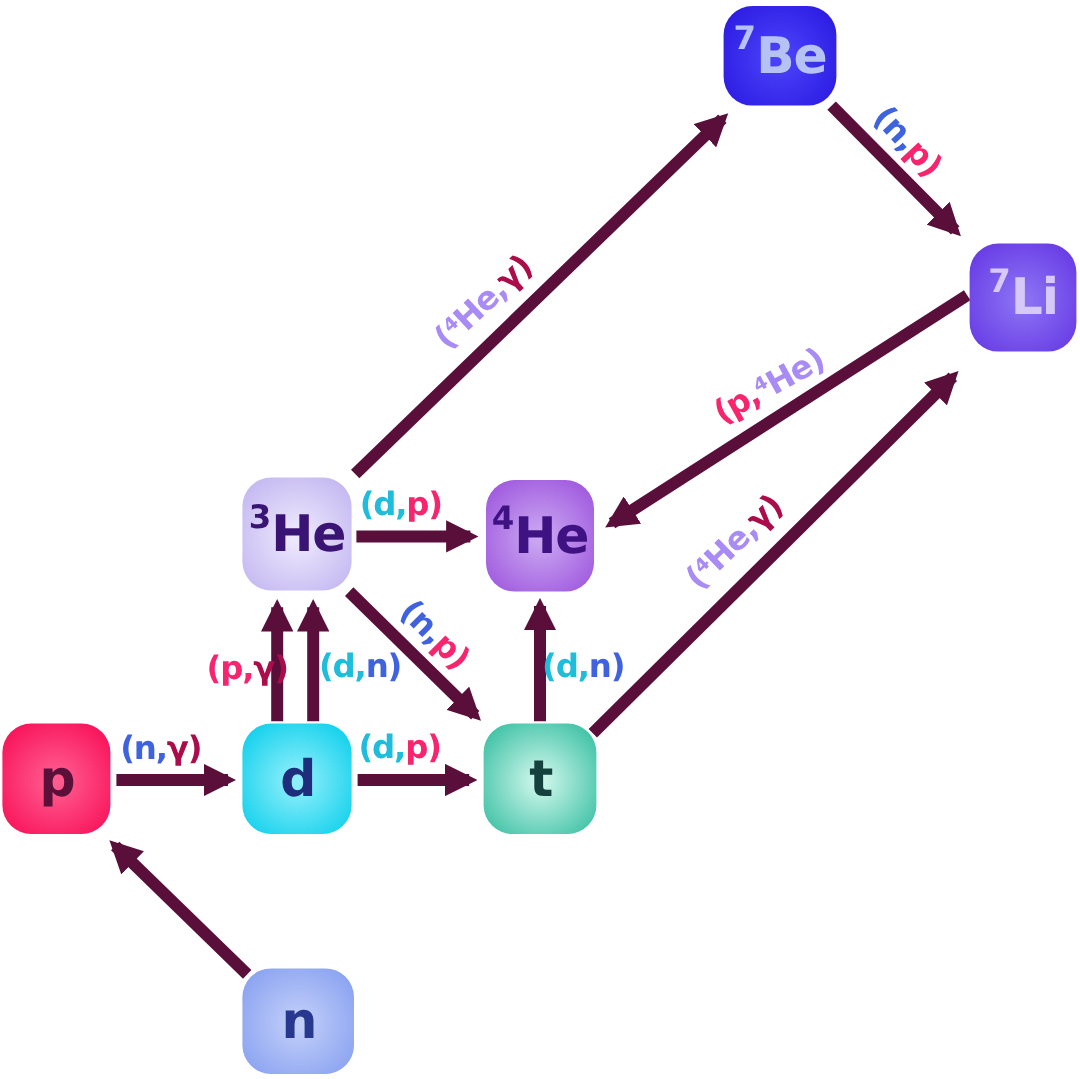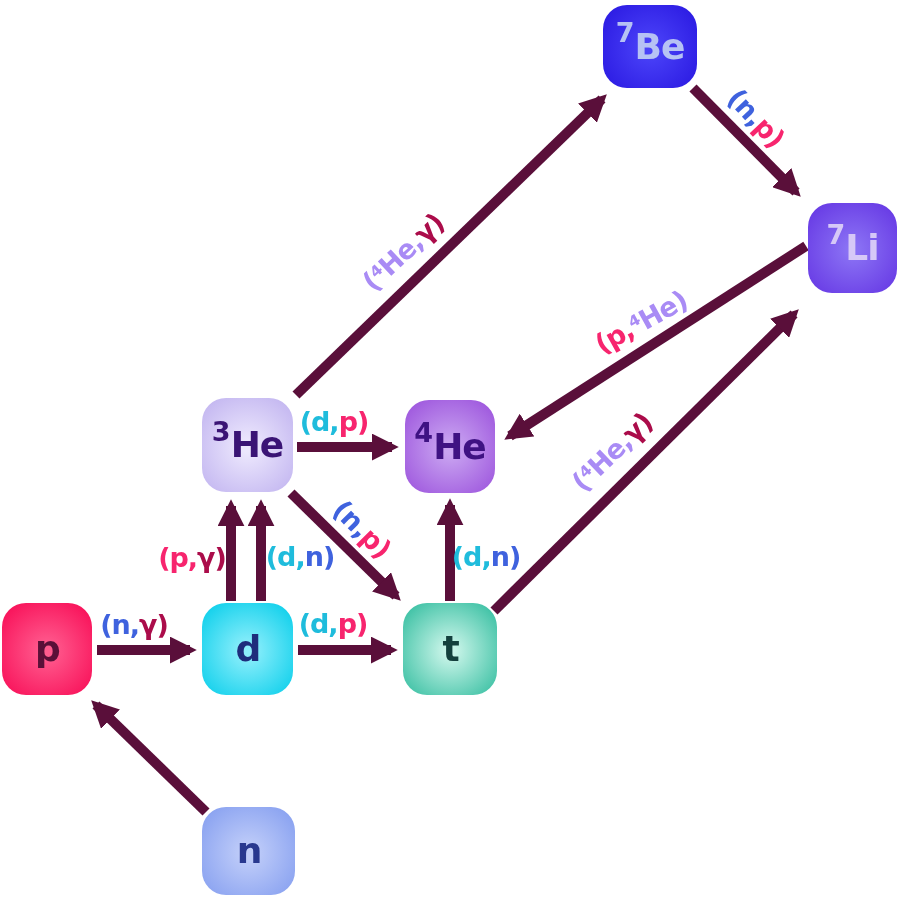--- a/index.html
+++ b/index.html
@@ -20,21 +20,21 @@
   .node{
     position:absolute;
     border-radius:24px;
     display:flex;
     align-items:center;
     justify-content:center;
     font-weight:bold;
     letter-spacing:-1px;
     user-select:none;
   }
-  .node .nbase{font-size:36px;line-height:1;}
+  .node .nbase{font-size:42px;line-height:1;}
   .node .nsup{font-size:27px;line-height:1;position:relative;top:-14px;margin-right:1px;}
   .node-p  {left:2px;  top:603px; width:90px; height:92px;}
   .node-d  {left:202px;top:603px; width:91px; height:92px;}
   .node-t  {left:403px;top:603px; width:94px; height:92px;}
   .node-n  {left:202px;top:807px; width:93px; height:88px;}
   .node-he3{left:202px;top:398px; width:91px; height:94px;}
   .node-he4{left:405px;top:400px; width:90px; height:93px;}
   .node-be7{left:603px;top:5px;   width:94px; height:83px;}
   .node-li7{left:808px;top:203px; width:89px; height:90px;}
   .elabel{
@@ -46,21 +46,21 @@
     letter-spacing:-1px;
     line-height:1;
   }
   .elabel.r45 {transform:translate(-50%,-50%) rotate(45deg);}
   .elabel.rn44{transform:translate(-50%,-50%) rotate(-44deg);}
   .elabel.rn43{transform:translate(-50%,-50%) rotate(-43deg);}
   .elabel.r47 {transform:translate(-50%,-50%) rotate(47deg);}
   .elabel.rn29{transform:translate(-50%,-50%) rotate(-29deg);}
   .lab-ng  {left:134px;top:624px;}
   .lab-dp1 {left:333px;top:623px;}
-  .lab-pg  {left:192px;top:557px;}
+  .lab-pg  {left:206px;top:557px;}
   .lab-dn1 {left:300px;top:556px;}
   .lab-dp2 {left:334px;top:421px;}
   .lab-np1 {left:362px;top:529px;}
   .lab-dn2 {left:486px;top:556px;}
   .lab-heg1{left:612px;top:452px;}
   .lab-heg2{left:403px;top:252px;}
   .lab-np2 {left:756px;top:118px;}
   .lab-phe {left:641px;top:322px;}
 </style>
 </head>

